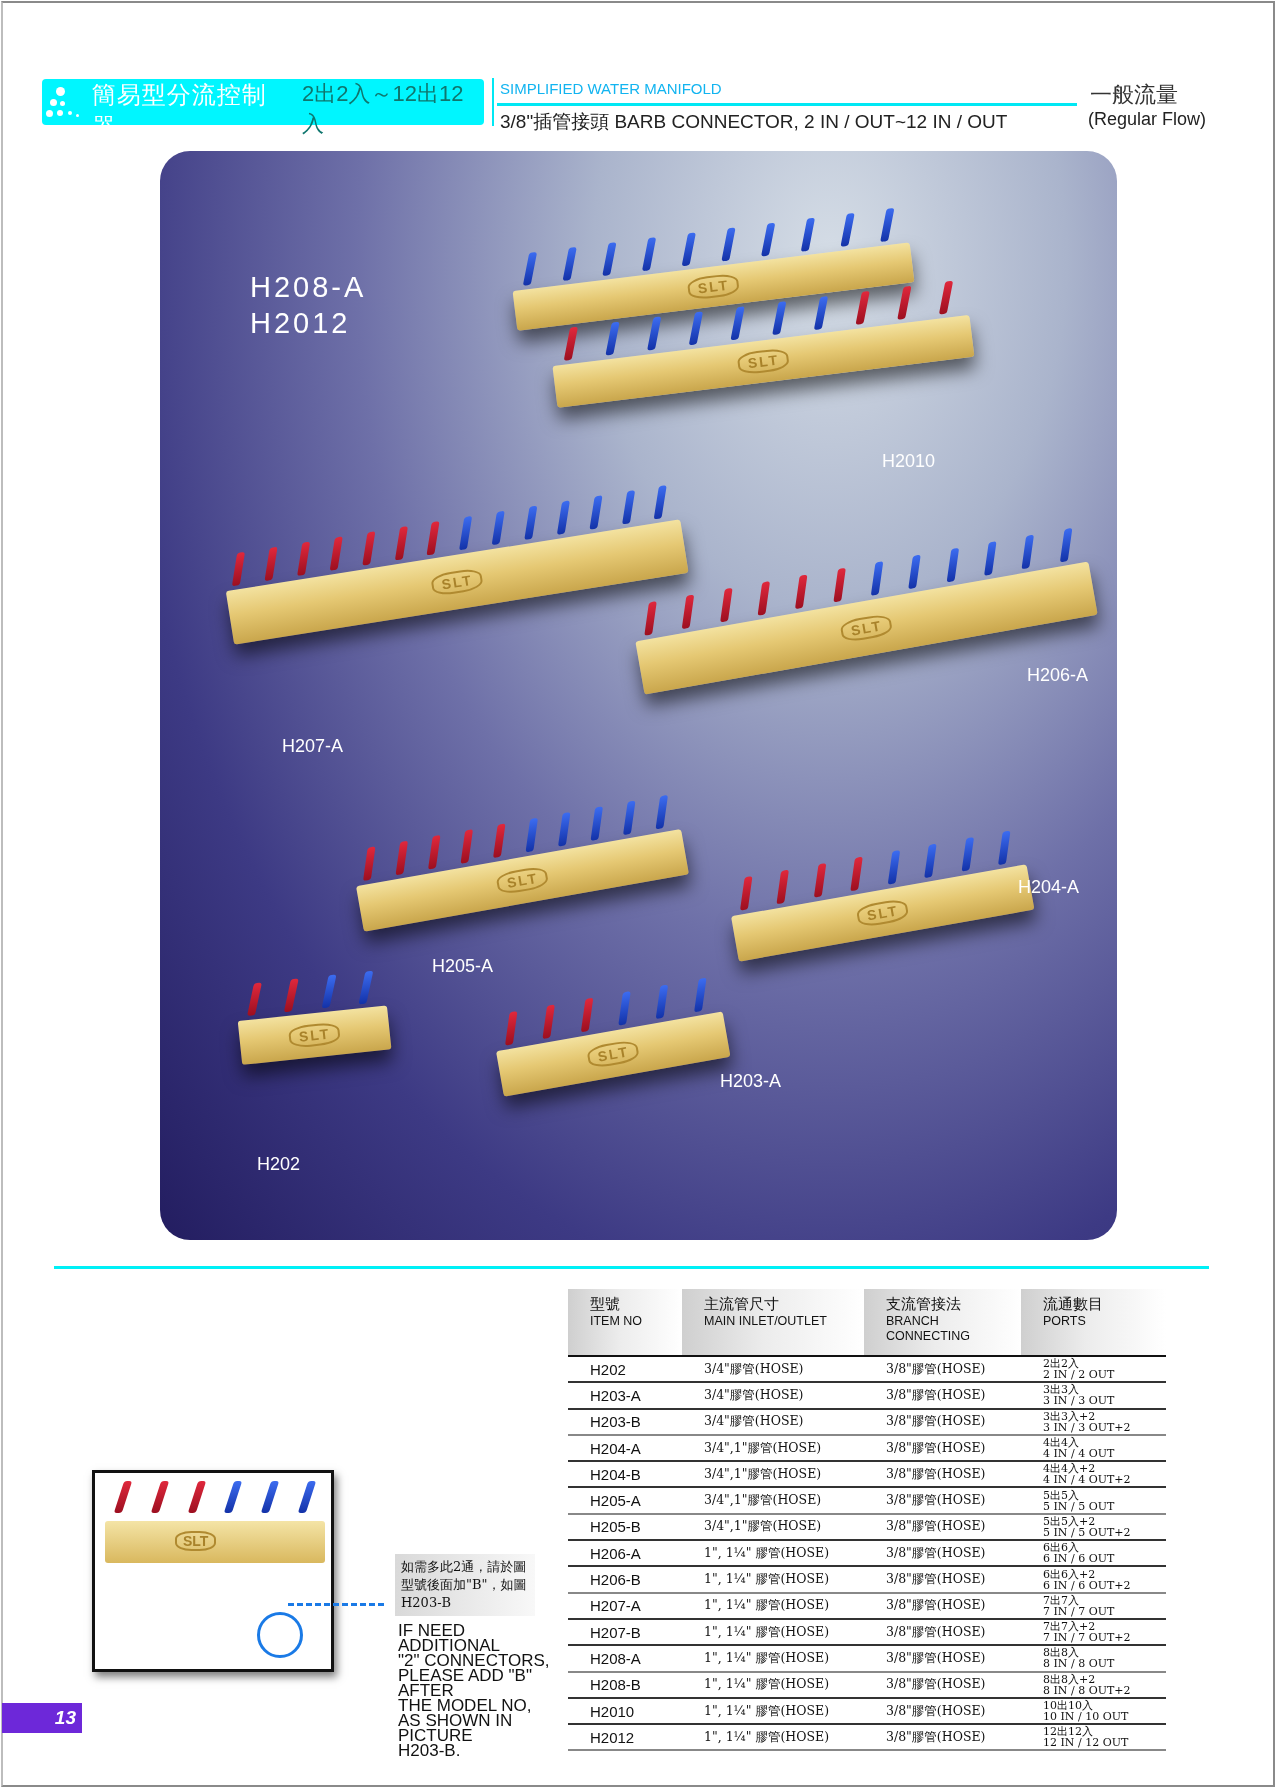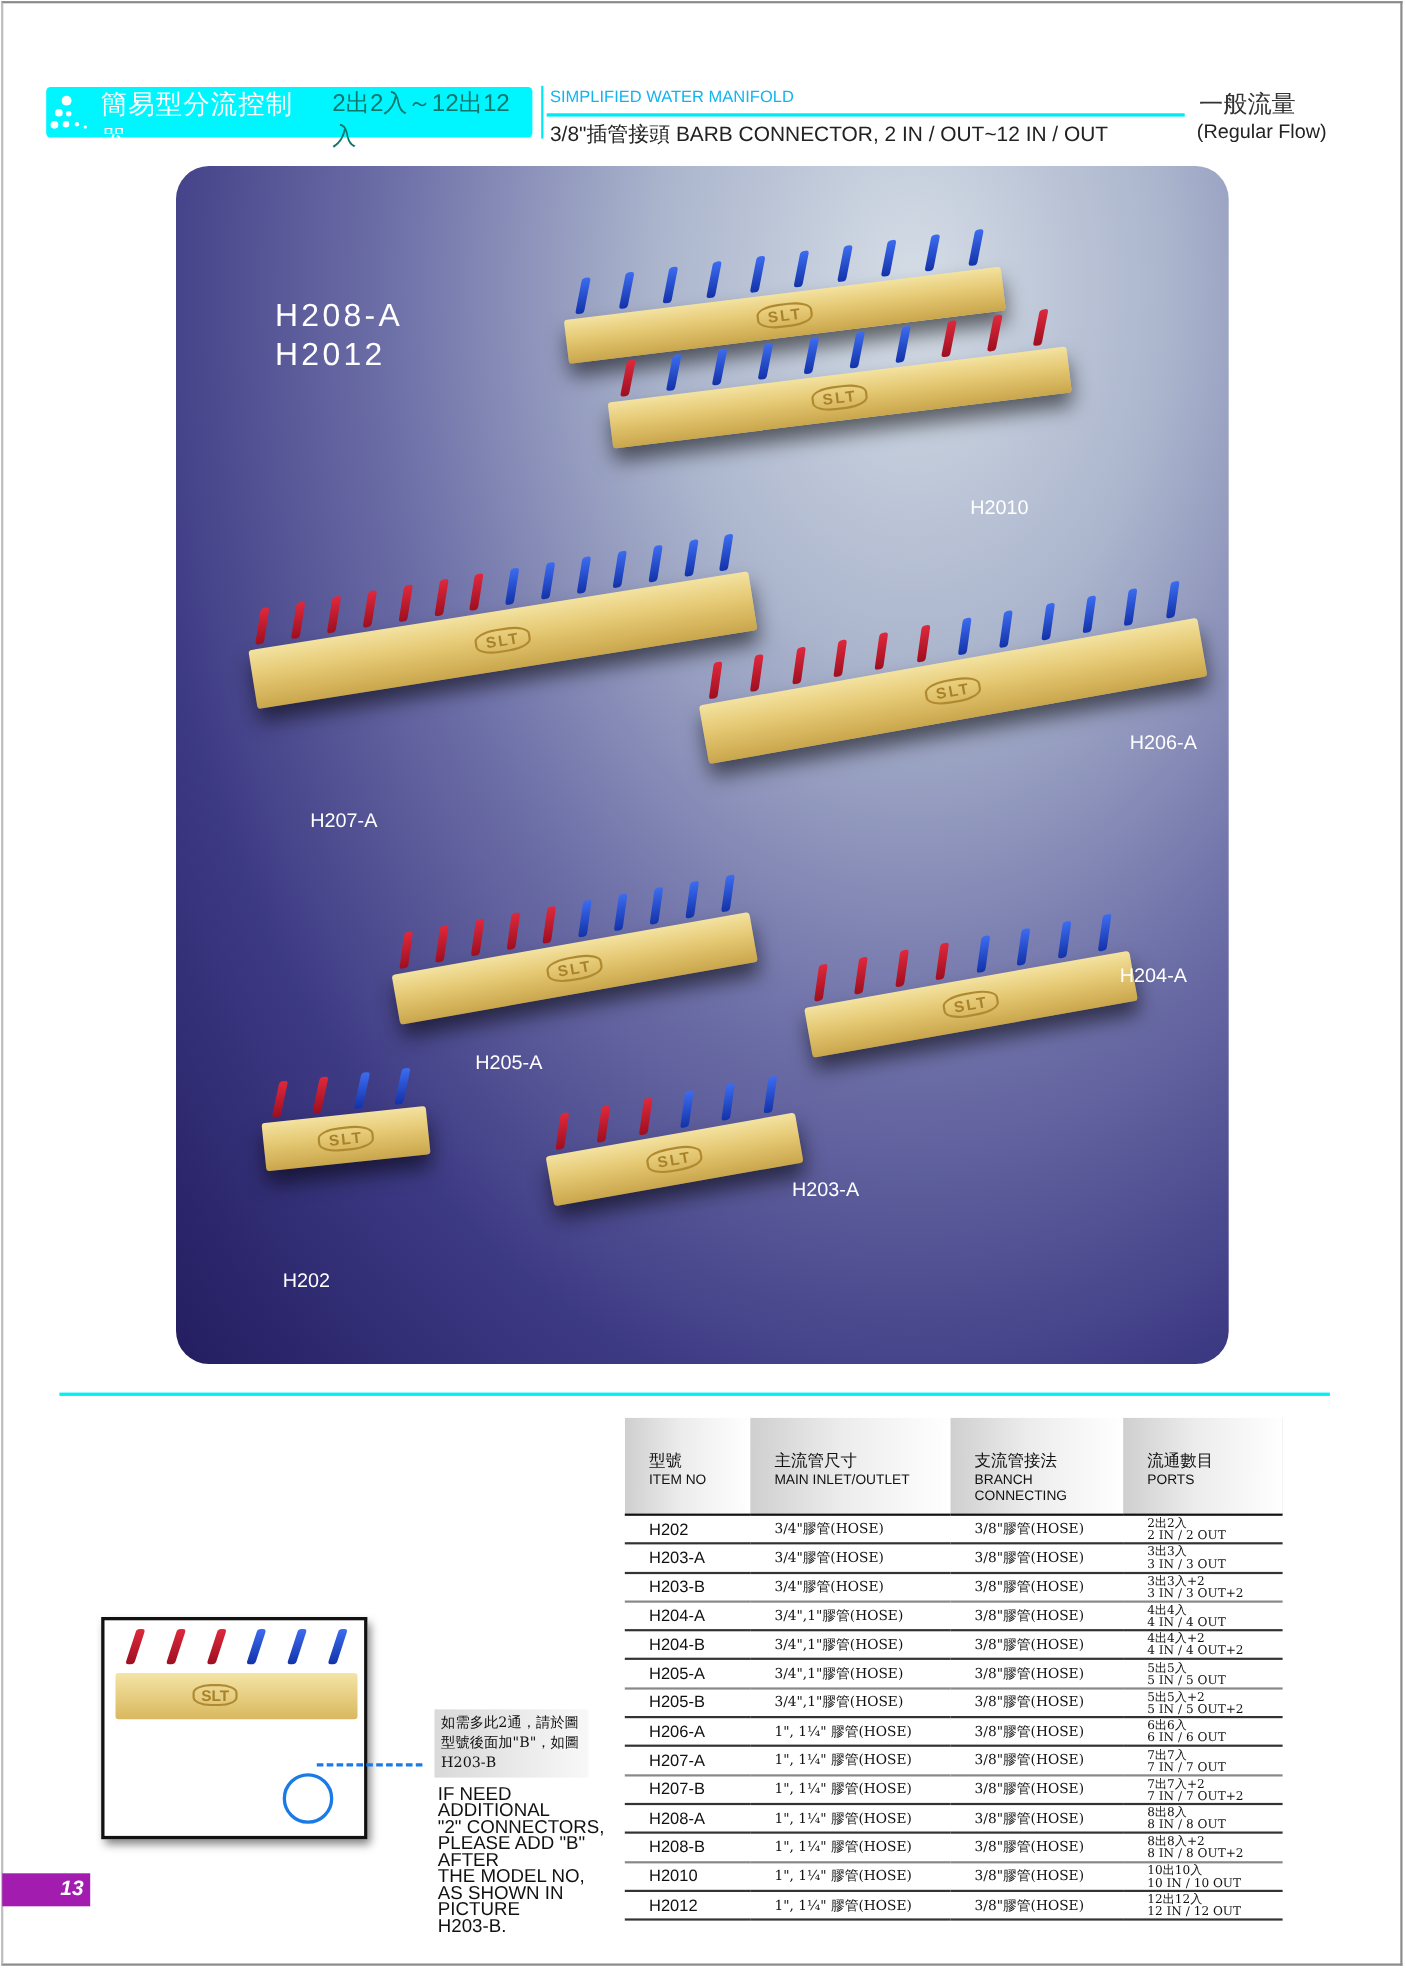--- a/index.html
+++ b/index.html
@@ -44,27 +44,27 @@
   .inset-bar { position:absolute; left:10px; top:48px; width:220px; height:42px;
                background:linear-gradient(180deg,#f4e4a6,#d9b85e); border-radius:3px; }
   .inset-logo { position:absolute; left:80px; top:58px; color:#a8822a; font-weight:bold; font-size:14px;
                 border:2px solid #b08a30; border-radius:40%; padding:0 6px; }
   .inset-circle { position:absolute; left:257px; top:1612px; width:40px; height:40px; border:3px solid #1a7ae6; border-radius:50%; }
   .inset-dash { position:absolute; left:288px; top:1603px; width:96px; border-top:3px dashed #1a7ae6; }
   .note-zh { position:absolute; left:395px; top:1554px; width:140px; height:62px; padding:4px 6px; box-sizing:border-box;
              background:linear-gradient(90deg,#d9d9d9,#f8f8f8); font-family:"DejaVu Serif", serif; font-size:13px; line-height:18px; color:#111; }
   .note-en { position:absolute; left:398px; top:1623px; width:160px; font-size:17px; line-height:15px; color:#111; }
   
-  .page-num { position:absolute; left:2px; top:1703px; width:80px; height:30px; background:#a21caf;
+  .page-num { position:absolute; left:2px; top:1703px; width:80px; height:30px; background:#6d28d9;
               color:#fff; font-style:italic; font-weight:bold; font-size:19px; text-align:right; padding-right:6px; box-sizing:border-box; line-height:30px; }
   
   .spec-table { position:absolute; left:568px; top:1289px; width:598px; border-collapse:collapse; }
   .spec-table thead th { text-align:left; vertical-align:top; font-weight:normal; padding:6px 0 8px 22px; height:52px;
                          background:linear-gradient(90deg,#cfcfcf 0%,#ececec 45%,#ffffff 100%); }
-  .spec-table thead th .zh { font-family:"DejaVu Serif", serif; font-size:15px; display:block; color:#111;margin-top:24px; }
+  .spec-table thead th .zh { font-family:"DejaVu Serif", serif; font-size:15px; display:block; color:#111; }
   .spec-table thead th .en { font-size:12.5px; display:block; line-height:15px; color:#111; }
   .spec-table thead tr { border-bottom:2px solid #111; }
   .spec-table tbody tr { height:26.3px; border-bottom:2px solid #333; }
   .spec-table tbody tr:nth-child(3n) { border-bottom-color:#888; }
   .spec-table td { padding:0 0 0 22px; font-size:14px; vertical-align:middle; }
   .spec-table td.item { font-size:15px; }
   .spec-table td.serif { font-family:"DejaVu Serif", serif; font-size:12.5px; }
   .spec-table td.ports { font-family:"DejaVu Serif", serif; font-size:11px; line-height:11px; }
   .col1 { width:92px; } .col2 { width:160px; } .col3 { width:135px; }
 </style>
@@ -345,20 +345,29 @@
       <tr>
         <td class="item">H206-A</td>
         <td class="serif">1", 1¼" 膠管(HOSE)</td>
         <td class="serif">3/8"膠管(HOSE)</td>
         <td class="ports">
           <div>6出6入</div>
           <div>6 IN / 6 OUT</div>
         </td>
       </tr>
       <tr>
+        <td class="item">H206-B</td>
+        <td class="serif">1", 1¼" 膠管(HOSE)</td>
+        <td class="serif">3/8"膠管(HOSE)</td>
+        <td class="ports">
+          <div>6出6入+2</div>
+          <div>6 IN / 6 OUT+2</div>
+        </td>
+      </tr>
+      <tr>
         <td class="item">H207-A</td>
         <td class="serif">1", 1¼" 膠管(HOSE)</td>
         <td class="serif">3/8"膠管(HOSE)</td>
         <td class="ports">
           <div>7出7入</div>
           <div>7 IN / 7 OUT</div>
         </td>
       </tr>
       <tr>
         <td class="item">H207-B</td>

